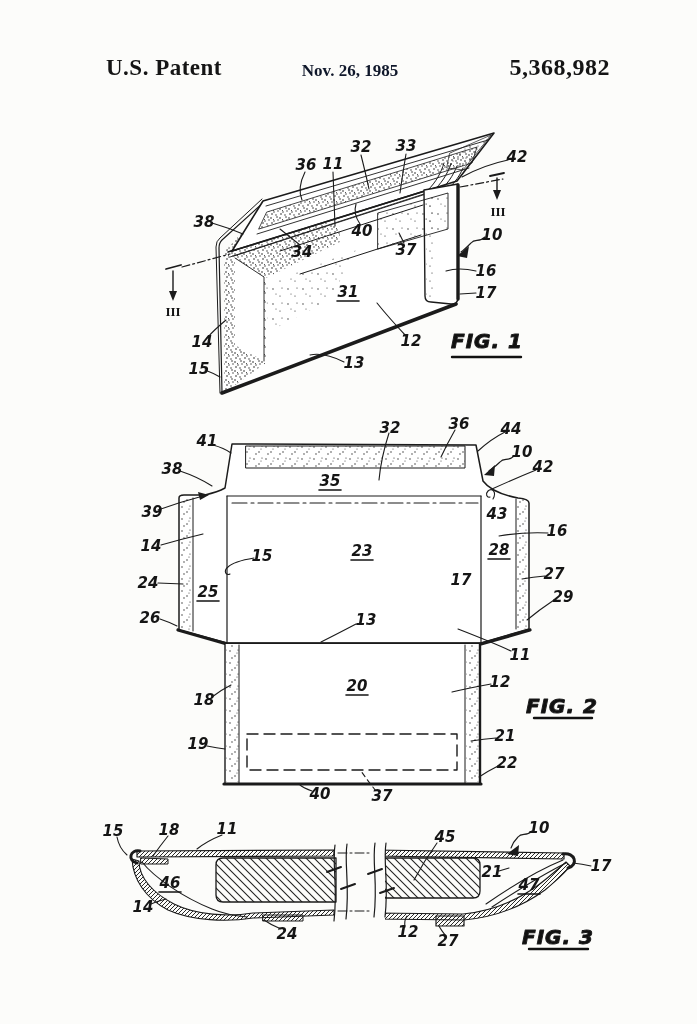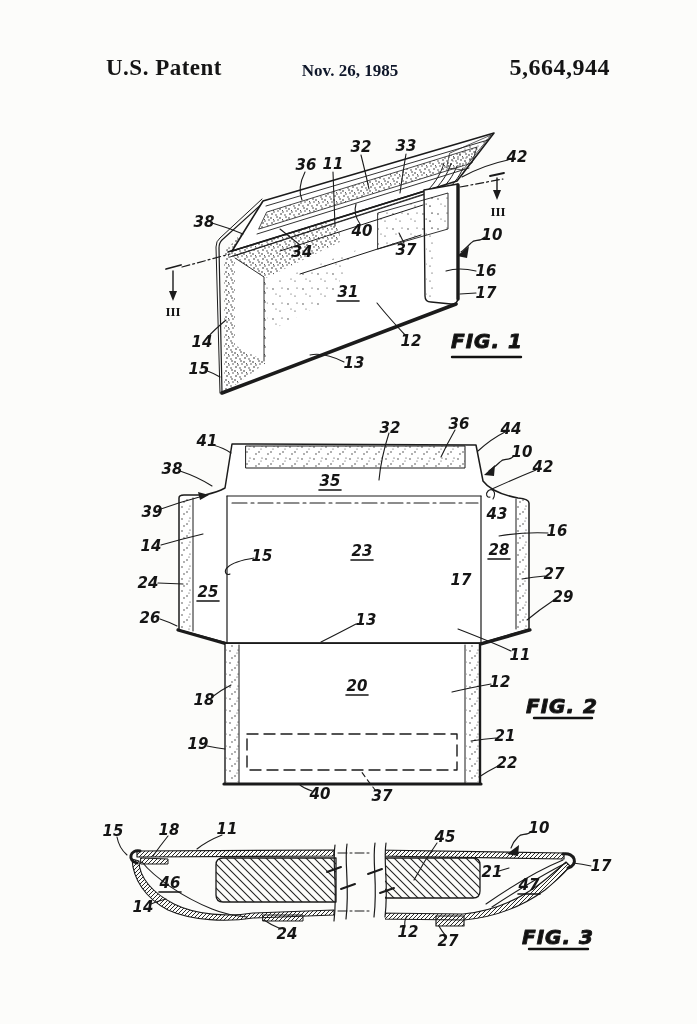--- a/index.html
+++ b/index.html
@@ -18,21 +18,21 @@
   .ld{fill:none;stroke-width:1.1;}
 </style>
 </head>
 <body>
 
 <div class="page">
 
   <div class="header">
     <span class="h-title">U.S. Patent</span>
     <span class="h-date">Nov. 26, 1985</span>
-    <span class="h-number">5,664,944</span>
+    <span class="h-number">5,368,982</span>
   </div>
 
   <svg width="697" height="1024" viewBox="0 0 697 1024" xmlns="http://www.w3.org/2000/svg">
     <defs>
       <pattern id="stipD" width="9" height="9" patternUnits="userSpaceOnUse">
         <circle cx="1" cy="2" r="0.8" fill="#222"></circle>
           <circle cx="4" cy="5" r="0.7" fill="#222"></circle>
         <circle cx="7" cy="1" r="0.75" fill="#222"></circle>
           <circle cx="2" cy="7" r="0.8" fill="#222"></circle>
         <circle cx="6" cy="8" r="0.7" fill="#222"></circle>

